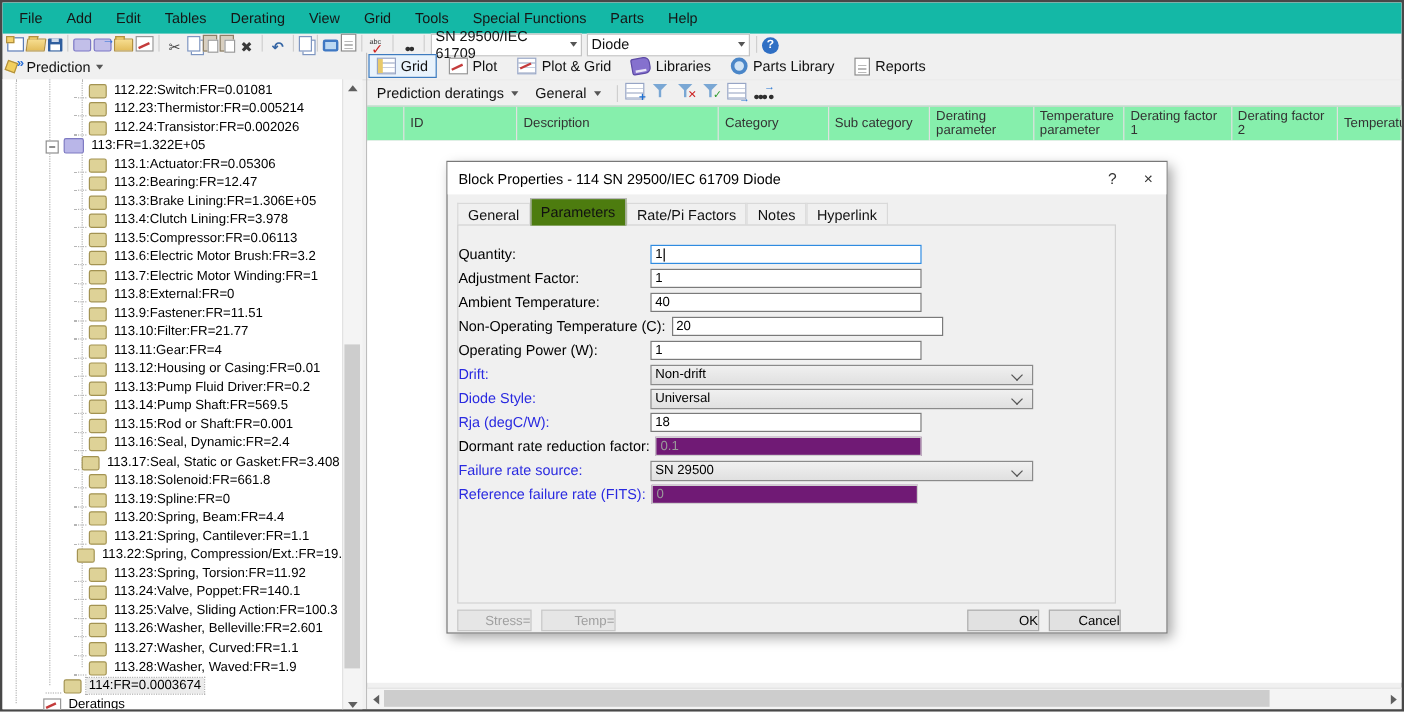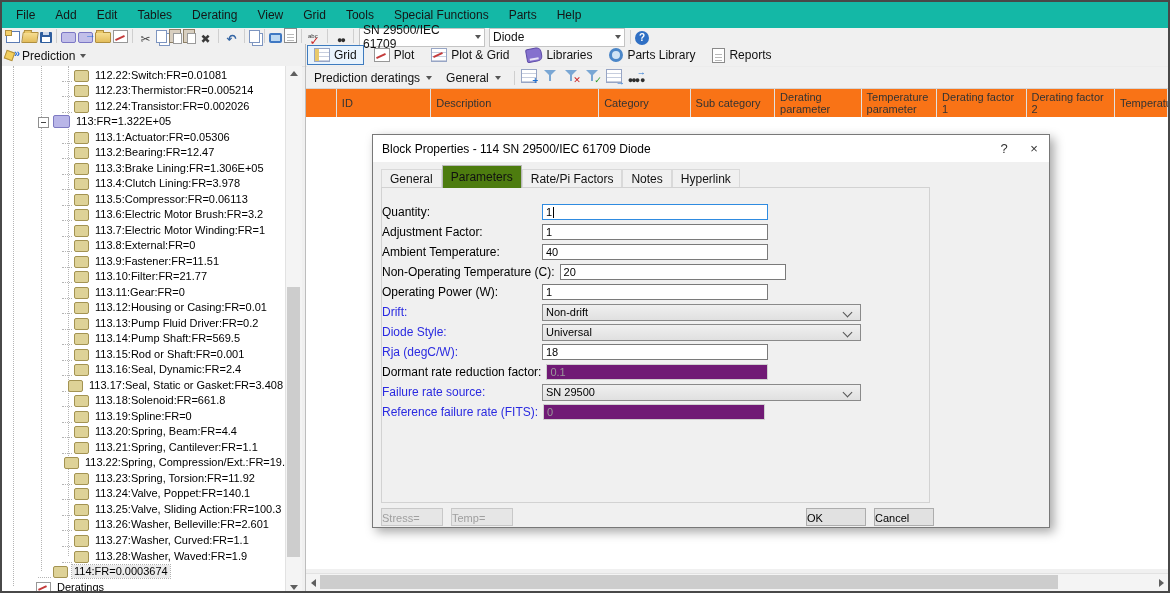--- a/index.html
+++ b/index.html
@@ -91,25 +91,25 @@
   .funnel{display:inline-block;width:15px;height:15px;position:relative;margin:0 3px;}
   .funnel::before{content:"";position:absolute;left:1px;top:2px;border-left:6px solid transparent;border-right:6px solid transparent;border-top:6px solid #7aa7d4;}
   .funnel::after{content:"";position:absolute;left:6px;top:7px;width:2px;height:6px;background:#7aa7d4;}
   .funnel b{position:absolute;right:-2px;bottom:-2px;font-size:9px;font-weight:bold;}
   .mark-red{color:#c22;} .mark-green{color:#2a9a2a;}
   .mini-grid{display:inline-block;width:14px;height:12px;position:relative;margin:0 3px;background:#fff;border:1px solid #97a5c5;background-image:repeating-linear-gradient(#fff 0 3px,#c7cede 3px 4px);}
   .mini-grid::after{content:"→";position:absolute;right:-4px;bottom:-5px;font-size:9px;color:#1d6fd1;font-weight:bold;}
   [data-name="grid-add-icon"]::after{content:"＋";color:#1d6fd1;}
   .binoc{display:inline-block;width:17px;height:15px;position:relative;margin:0 3px;font-size:9px;color:#2f2f2f;line-height:15px;text-align:center;}
   
-  .grid-head{position:absolute;left:304px;top:86px;right:0;height:28px;background:#f97316;border-top:1px solid #d5d5d5;border-bottom:1px solid #c8c8c8;display:flex;}
+  .grid-head{position:absolute;left:304px;top:86px;right:0;height:28px;background:#86efac;border-top:1px solid #d5d5d5;border-bottom:1px solid #c8c8c8;display:flex;}
   .gh-cell{border-right:1px solid #e1e1e1;font-size:11px;color:#333;display:flex;align-items:center;padding:0 5px;box-sizing:border-box;line-height:12px;}
   .grid-body{position:absolute;left:304px;top:115px;right:0;bottom:22px;background:#fff;}
   
-  .dialog{position:absolute;left:370px;top:132px;width:678px;height:394px;background:#f0f0f0;border:1px solid #787878;box-shadow:4px 4px 10px rgba(0,0,0,.35);z-index:10;box-sizing:border-box;}
+  .dialog{position:absolute;left:370px;top:132px;width:601px;height:394px;background:#f0f0f0;border:1px solid #787878;box-shadow:4px 4px 10px rgba(0,0,0,.35);z-index:10;box-sizing:border-box;}
   .dlg-title{position:absolute;left:0;top:0;right:0;height:27px;background:#fff;display:flex;align-items:center;font-size:12px;color:#000;padding-left:9px;}
   .dlg-title .grow{flex:1;}
   .dlg-btn{width:30px;height:27px;text-align:center;line-height:27px;font-size:13px;color:#333;cursor:default;}
   .tabs{position:absolute;left:8px;top:34px;height:19px;display:flex;align-items:flex-end;}
   .tab{font-size:12px;color:#111;background:#f0f0f0;border:1px solid #d9d9d9;border-bottom:none;padding:2px 8px 3px;height:13px;cursor:default;}
   .tab.active{background:#4d7c0f;border-color:#b9b9b9;padding-top:4px;height:15px;position:relative;z-index:3;}
   .tabpage{position:absolute;left:8px;top:52px;width:549px;height:316px;background:#f0f0f0;border:1px solid #d2d2d2;box-sizing:border-box;z-index:2;}
   .fields{position:absolute;left:0;top:14px;right:0;}
   .fld-row{height:20px;display:flex;align-items:center;}
   .fld-label{flex:0 0 155px;text-align:left;font-size:12px;color:#000;margin-right:5px;white-space:nowrap;}
@@ -117,21 +117,21 @@
   .ctl{position:relative;height:16px;box-sizing:border-box;font-size:11px;display:flex;align-items:center;}
   .ctl .val{padding-left:3px;color:#000;}
   .txt{background:#fff;border:1px solid #7a7a7a;width:226px;}
   .txt.focused{border-color:#2f8be0;}
   .caret{display:inline-block;width:1px;height:11px;background:#000;margin-left:1px;}
   .txt.disabled{background:#701a75;border-color:#cfcfcf;width:222px;}
   .txt.disabled .val{color:#9a9a9a;}
   .sel{background:linear-gradient(#f0f0f0,#e0e0e0);border:1px solid #8a8a8a;width:319px;height:17px;}
   .chev{position:absolute;right:9px;top:4px;width:6px;height:6px;border-right:1.5px solid #555;border-bottom:1.5px solid #555;transform:rotate(45deg);}
   .dlg-buttons{position:absolute;left:0;right:0;top:373px;height:19px;}
-  .pbtn{position:absolute;height:18px;font-size:11px;text-align:left;line-height:18px;background:#e1e1e1;border:1px solid #adadad;box-sizing:border-box;cursor:default;}
+  .pbtn{position:absolute;height:18px;font-size:11px;text-align:right;line-height:18px;background:#e1e1e1;border:1px solid #adadad;box-sizing:border-box;cursor:default;}
   .pbtn.disabled{background:#e6e6e6;border-color:#c8c8c8;color:#9f9f9f;}
 </style>
 </head>
 <body>
 
 <div class="window" data-name="app-window">
 
   <div class="menubar" data-name="menu-bar" id="menuBar">
       <span class="menu-item" data-name="menu-item-file">File</span>
       <span class="menu-item" data-name="menu-item-add">Add</span>
@@ -236,21 +236,21 @@
         <span class="tree-label" data-name="tree-item-label">113.9:Fastener:FR=11.51</span>
       </span>
       <span class="tree-row lvl3" data-name="tree-item">
         <span class="dash" data-name="tree-connector"></span>
         <span class="tree-ic block" data-name="block-icon"></span>
         <span class="tree-label" data-name="tree-item-label">113.10:Filter:FR=21.77</span>
       </span>
       <span class="tree-row lvl3" data-name="tree-item">
         <span class="dash" data-name="tree-connector"></span>
         <span class="tree-ic block" data-name="block-icon"></span>
-        <span class="tree-label" data-name="tree-item-label">113.11:Gear:FR=0</span>
+        <span class="tree-label" data-name="tree-item-label">113.11:Gear:FR=4</span>
       </span>
       <span class="tree-row lvl3" data-name="tree-item">
         <span class="dash" data-name="tree-connector"></span>
         <span class="tree-ic block" data-name="block-icon"></span>
         <span class="tree-label" data-name="tree-item-label">113.12:Housing or Casing:FR=0.01</span>
       </span>
       <span class="tree-row lvl3" data-name="tree-item">
         <span class="dash" data-name="tree-connector"></span>
         <span class="tree-ic block" data-name="block-icon"></span>
         <span class="tree-label" data-name="tree-item-label">113.13:Pump Fluid Driver:FR=0.2</span>

